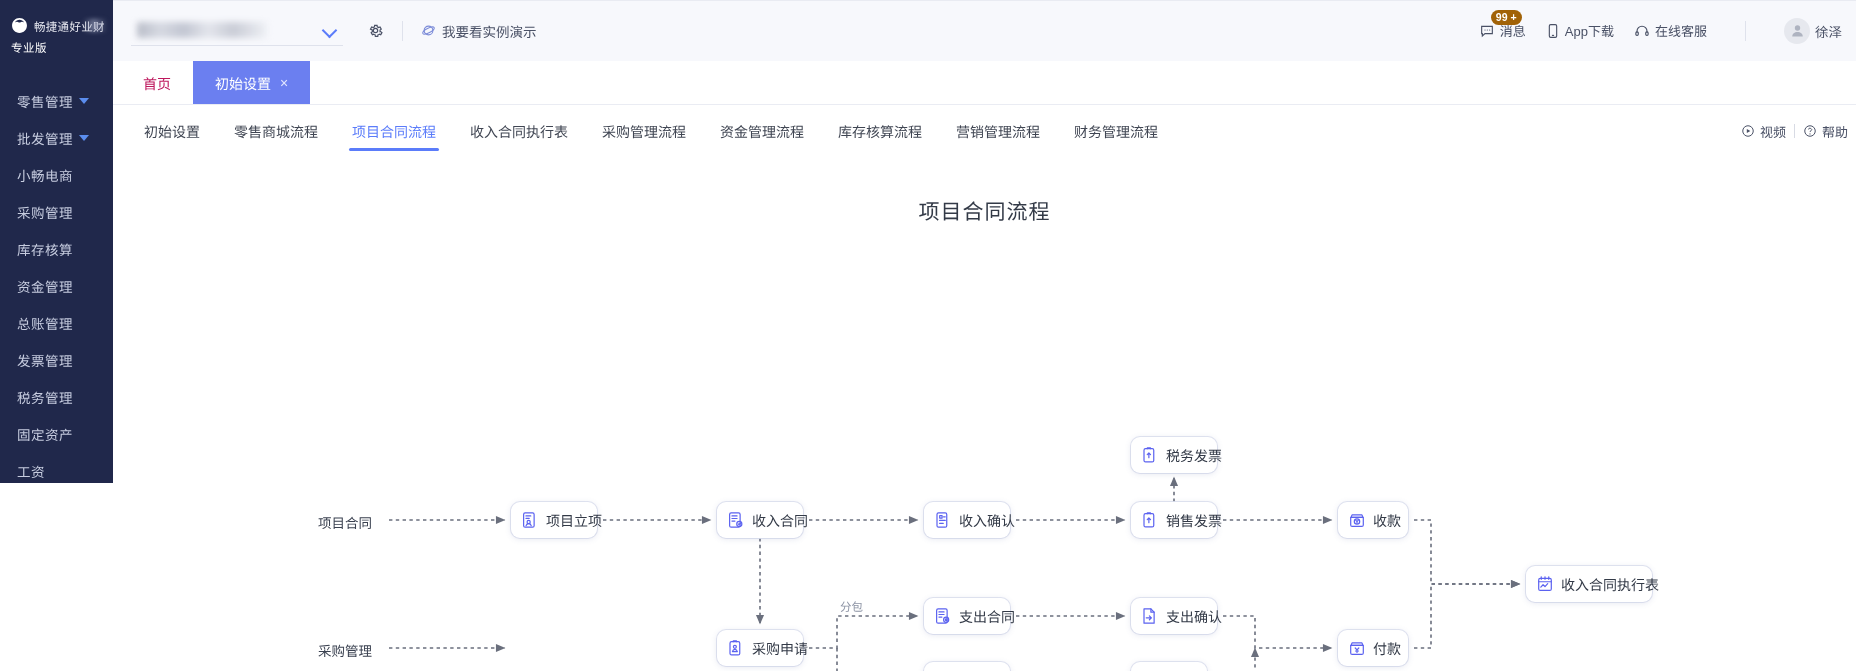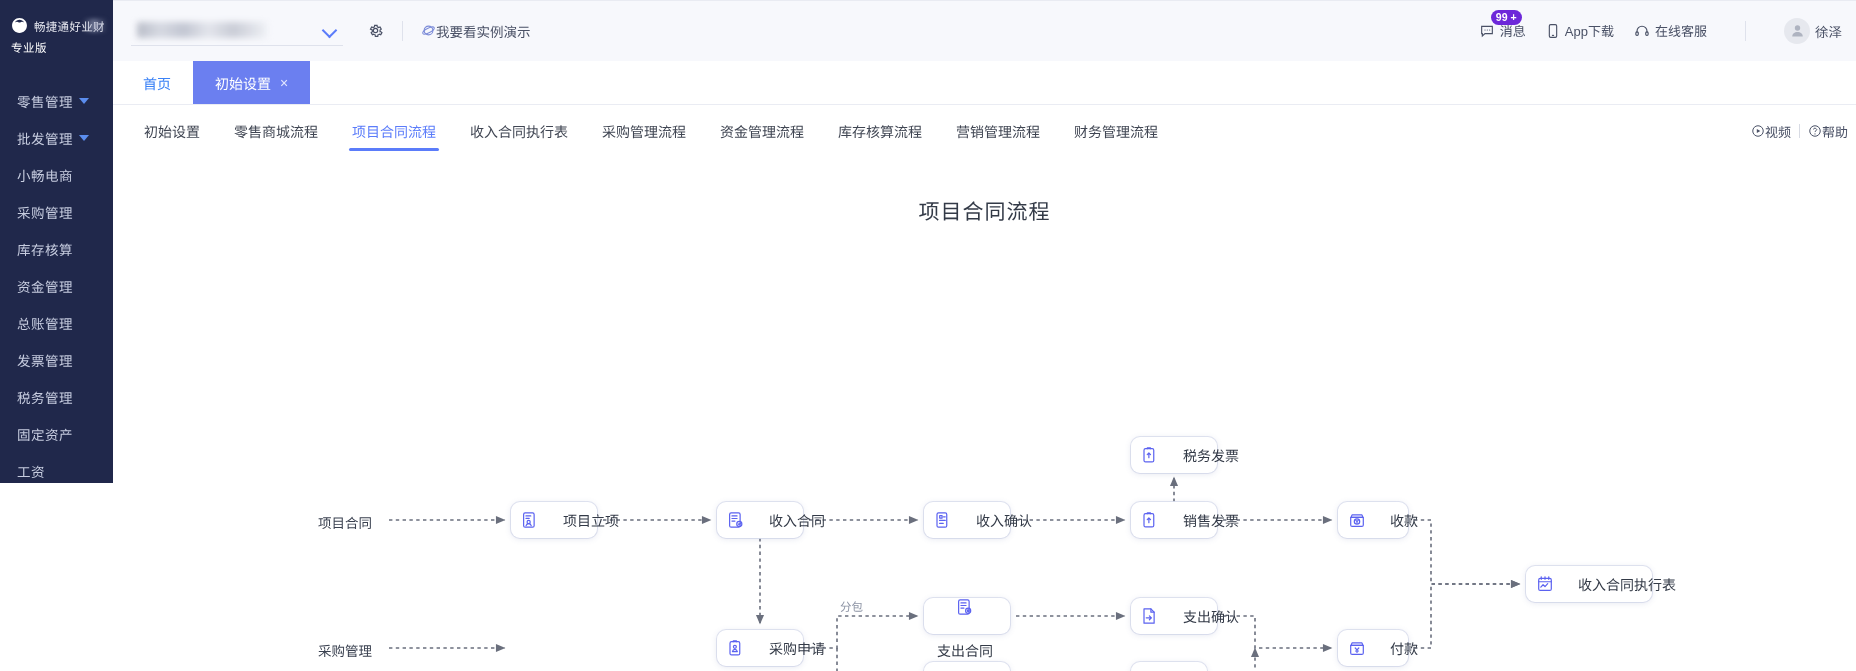--- a/index.html
+++ b/index.html
@@ -69,48 +69,48 @@
     filter: blur(3.2px);
   }
   .chev-down {
     position: absolute; right: 8px; top: 9px; width: 11px; height: 11px;
     border-right: 2px solid #5b7cfa; border-bottom: 2px solid #5b7cfa;
     transform: rotate(45deg);
   }
   .gear-btn { margin-left: 24px; display: flex; align-items: center; cursor: pointer; }
   .vsep { width: 1px; height: 20px; background: #dfe2ec; margin: 0 18px; }
   .demo-link {
-    display: flex; align-items: center; color: #4a5166;
+    display: flex; align-items: center; gap: 6px; color: #4a5166;
     font-size: 13.5px; cursor: pointer; white-space: nowrap;
   }
   .spacer { flex: 1; }
   .hdr-actions { display: flex; align-items: center; gap: 20px; }
   .hdr-item {
     display: flex; align-items: center; gap: 5px; color: #4a5166;
     font-size: 13px; cursor: pointer; position: relative; white-space: nowrap;
   }
   .badge {
     position: absolute; left: 12px; top: -11px;
-    background: #6d28d9; color: #fff; font-size: 10.5px; font-weight: 700;
+    background: #a16207; color: #fff; font-size: 10.5px; font-weight: 700;
     border-radius: 9px; padding: 1px 5px 2px; line-height: 1.15; white-space: nowrap;
   }
   .avatar {
     width: 26px; height: 26px; border-radius: 50%; background: #e6e8ee;
     display: flex; align-items: center; justify-content: center; flex: 0 0 26px;
   }
   .uname { color: #4a5166; font-size: 13.5px; white-space: nowrap; overflow: hidden; }
 
   
   .pagetabs {
     height: 44px; background: #ffffff; display: flex; align-items: stretch;
     padding-left: 8px; flex: 0 0 44px; border-bottom: 1px solid #eaecf3;
   }
   .ptab {
     display: flex; align-items: center; padding: 0 22px; font-size: 14px;
-    color: #3b82f6; cursor: pointer; white-space: nowrap;
+    color: #be185d; cursor: pointer; white-space: nowrap;
   }
   .ptab.active { background: #6b7ff0; color: #fff; }
   .ptab .x {
     margin-left: 9px; font-size: 14px; color: #e3e7ff; line-height: 1;
   }
 
   
   .modbar {
     height: 52px; background: #ffffff; display: flex; align-items: center;
     padding-left: 14px; flex: 0 0 52px; position: relative;
@@ -123,37 +123,37 @@
   .mtab.active { color: #5b7cfa; }
   .mtab.active::after {
     content: ""; position: absolute; left: 14px; right: 14px; bottom: 6px;
     height: 3px; background: #5b7cfa; border-radius: 2px;
   }
   .modbar-right {
     position: absolute; right: 0; top: 0; height: 52px;
     display: flex; align-items: center; gap: 0; padding-right: 0;
   }
   .mini-link {
-    display: flex; align-items: center; font-size: 13px;
+    display: flex; align-items: center; gap: 5px; font-size: 13px;
     color: #4a5166; cursor: pointer; white-space: nowrap; padding: 0 8px; justify-content: space-between;
   }
   .mini-sep { width: 1px; height: 14px; background: #d8dbe4; }
 
   
   .canvas { flex: 1; position: relative; background: #ffffff; overflow: hidden; }
   .diagram-title {
     position: absolute; left: 0; right: 0; top: 38px; text-align: center;
     font-size: 21px; color: #333a47; letter-spacing: 1px;
   }
   #flow { position: absolute; left: 0; top: 0; }
 
   .node {
     position: absolute; height: 36px; background: #ffffff;
     border-radius: 9px; display: flex; align-items: center;
-    padding: 0 14px 0 10px; gap: 24px; white-space: nowrap;
+    padding: 0 14px 0 10px; gap: 7px; white-space: nowrap;
     box-shadow: 0 1px 6px rgba(88,97,160,.16), 0 0 0 1px rgba(226,229,242,.9);
     cursor: pointer; font-size: 14px; color: #333a47;
   }
   .node .ico { width: 18px; height: 18px; flex: 0 0 18px; display: block; }
   .rowlabel {
     position: absolute; font-size: 13.5px; color: #3a4150; white-space: nowrap;
   }
   .edgelabel {
     position: absolute; font-size: 11.5px; color: #8c93a4; white-space: nowrap;
   }
@@ -456,21 +456,21 @@
         </div>
         <div class="node" style="left: 604px; top: 473px; width: 86px;">
           <svg class="ico" viewBox="0 0 24 24" fill="none" stroke="#5b62f0" stroke-width="1.6" stroke-linecap="round" stroke-linejoin="round">
             <rect x="4" y="3.6" width="13" height="17.6" rx="2"></rect>
             <path d="M8.4 3.6V2.4h4.2v1.2"></path>
             <circle cx="10.5" cy="10.4" r="2"></circle>
             <path d="M7.2 16.8c.5-1.9 1.8-2.9 3.3-2.9s2.8 1 3.3 2.9z"></path>
           </svg>
           <span>采购申请</span>
         </div>
-        <div class="node" style="left: 811px; top: 441px; width: 86px; flex-direction: column;">
+        <div class="node" style="left: 811px; top: 441px; width: 86px;">
           <svg class="ico" viewBox="0 0 24 24" fill="none" stroke="#5b62f0" stroke-width="1.6" stroke-linecap="round" stroke-linejoin="round">
             <rect x="3.5" y="2.5" width="14" height="19" rx="2"></rect>
             <line x1="6.6" y1="6.6" x2="13.4" y2="6.6"></line>
             <line x1="6.6" y1="10" x2="13.4" y2="10"></line>
             <line x1="6.6" y1="13.4" x2="10.6" y2="13.4"></line>
             <circle cx="16.2" cy="17" r="3.4"></circle>
             <circle cx="16.2" cy="17" r="1.1"></circle>
           </svg>
           <span>支出合同</span>
         </div>

